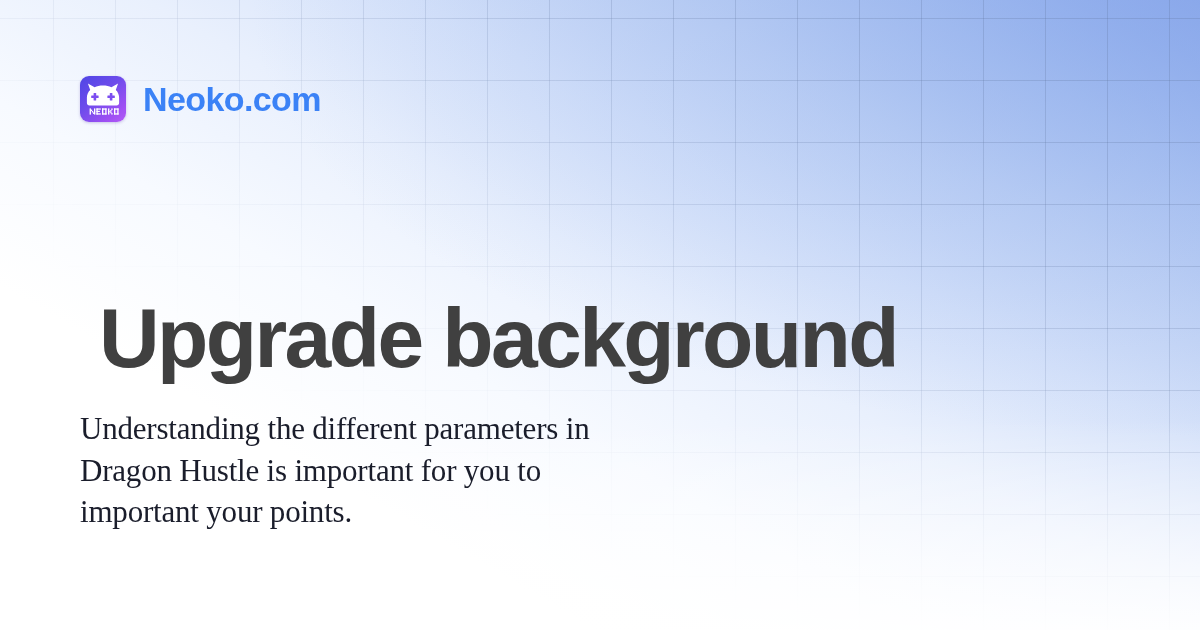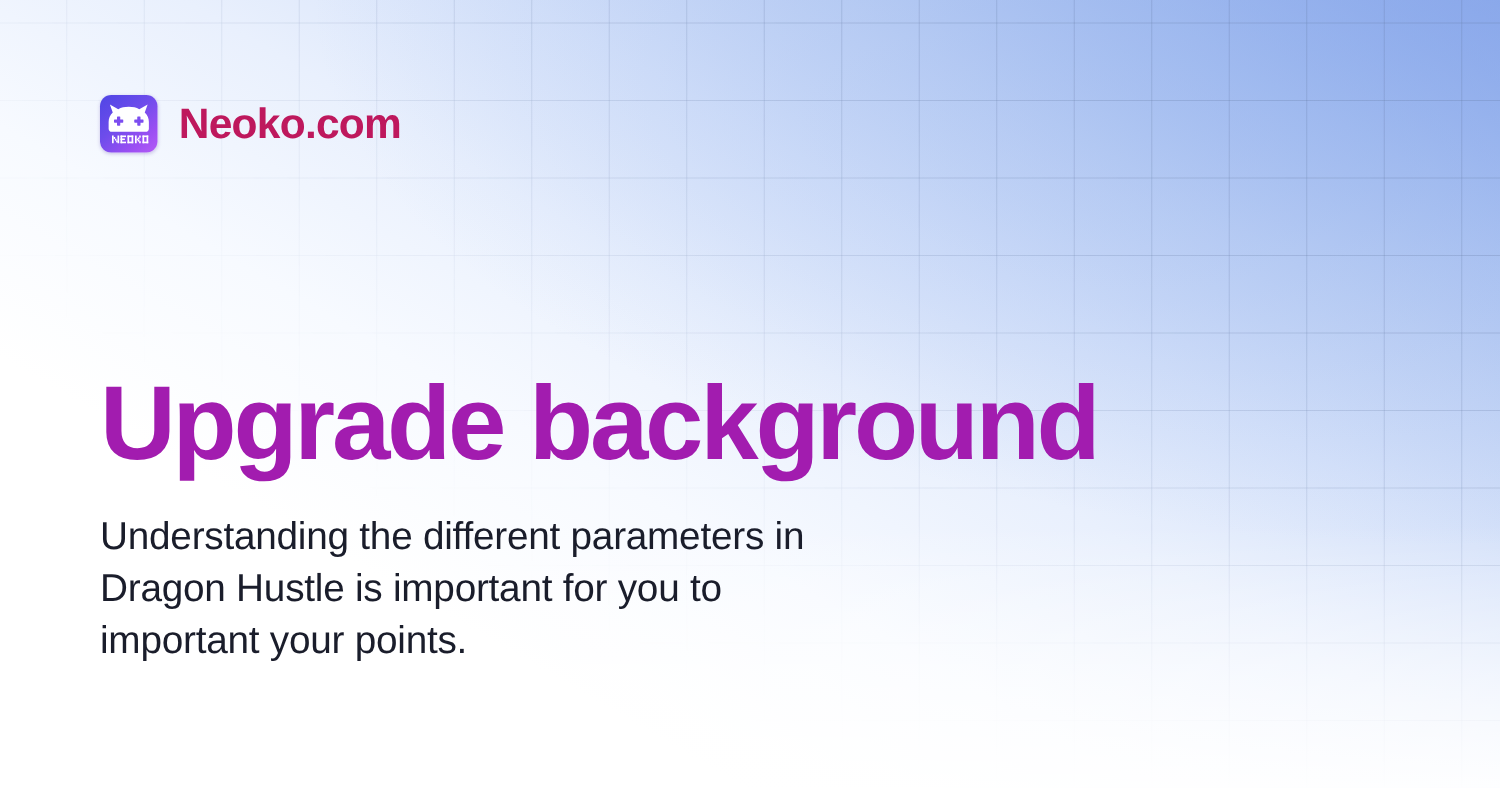--- a/index.html
+++ b/index.html
@@ -100,50 +100,52 @@
     overflow:hidden;
     flex:0 0 auto;
     box-shadow:0 1px 3px rgba(70,40,160,0.25);
   }
   .brand-mark svg { display:block; width:100%; height:100%; }
 
   .brand-name {
     font-size:34px;
     font-weight:700;
     letter-spacing:-0.6px;
-    color:#be185d;
+    color:#3b82f6;
     line-height:1;
     white-space:nowrap;
   }
 
   
   .content {
     position:absolute;
     left:80px;
     top:296px;
     width:1010px;
   }
 
   .headline {
     font-size:84px;
     font-weight:700;
     letter-spacing:-2.6px;
     line-height:1.0;
-    color:#a21caf;
+    color:#404040;
     white-space:nowrap;
+    margin-left:19px;
   }
 
   .subhead {
     margin-top:28px;
     font-size:31px;
     font-weight:400;
     line-height:1.34;
     letter-spacing:-0.2px;
     color:#1a1d2b;
     max-width:740px;
+    font-family:Liberation Serif, serif;
   }
   .subhead-line { display:block; }
 </style>
 </head>
 <body>
 
 <div class="og-card">
 
   <div class="bg-gradient"></div>
   <div class="bg-bloom"></div>

